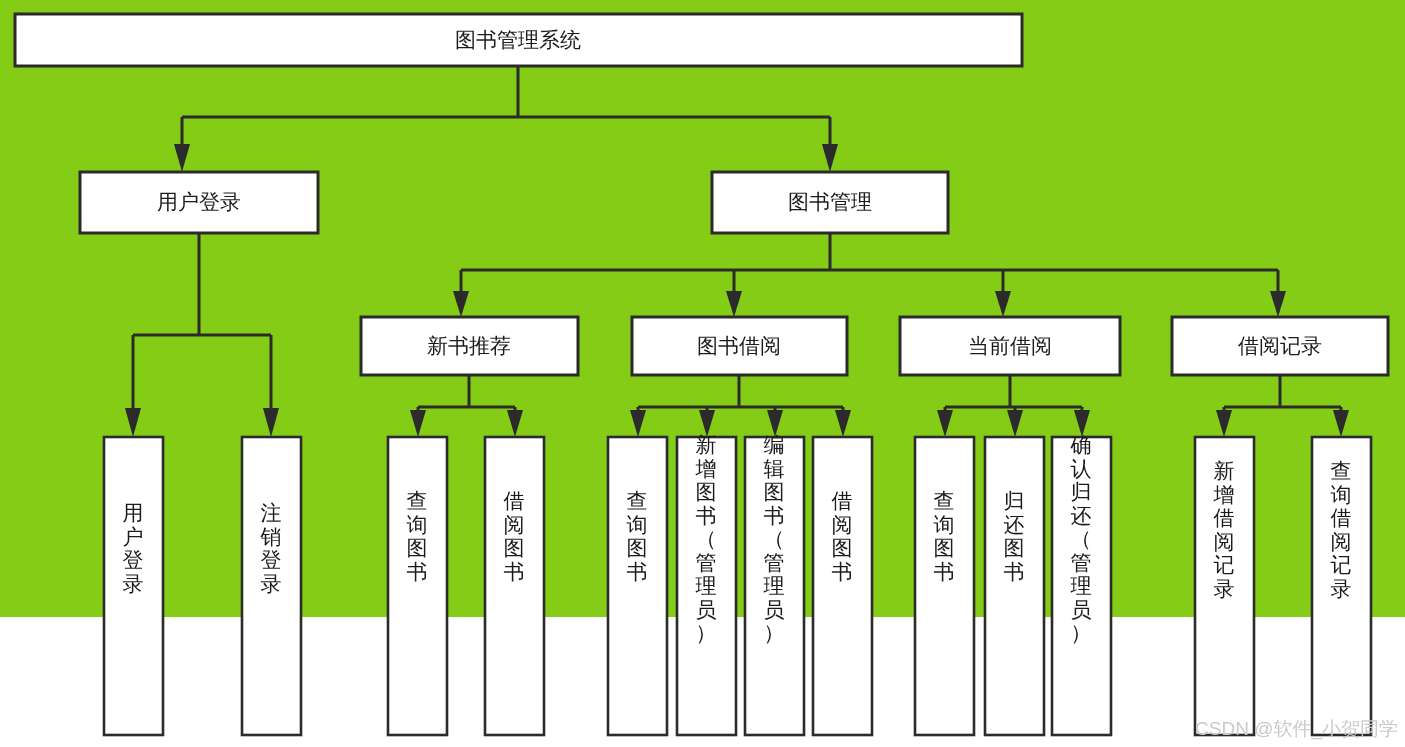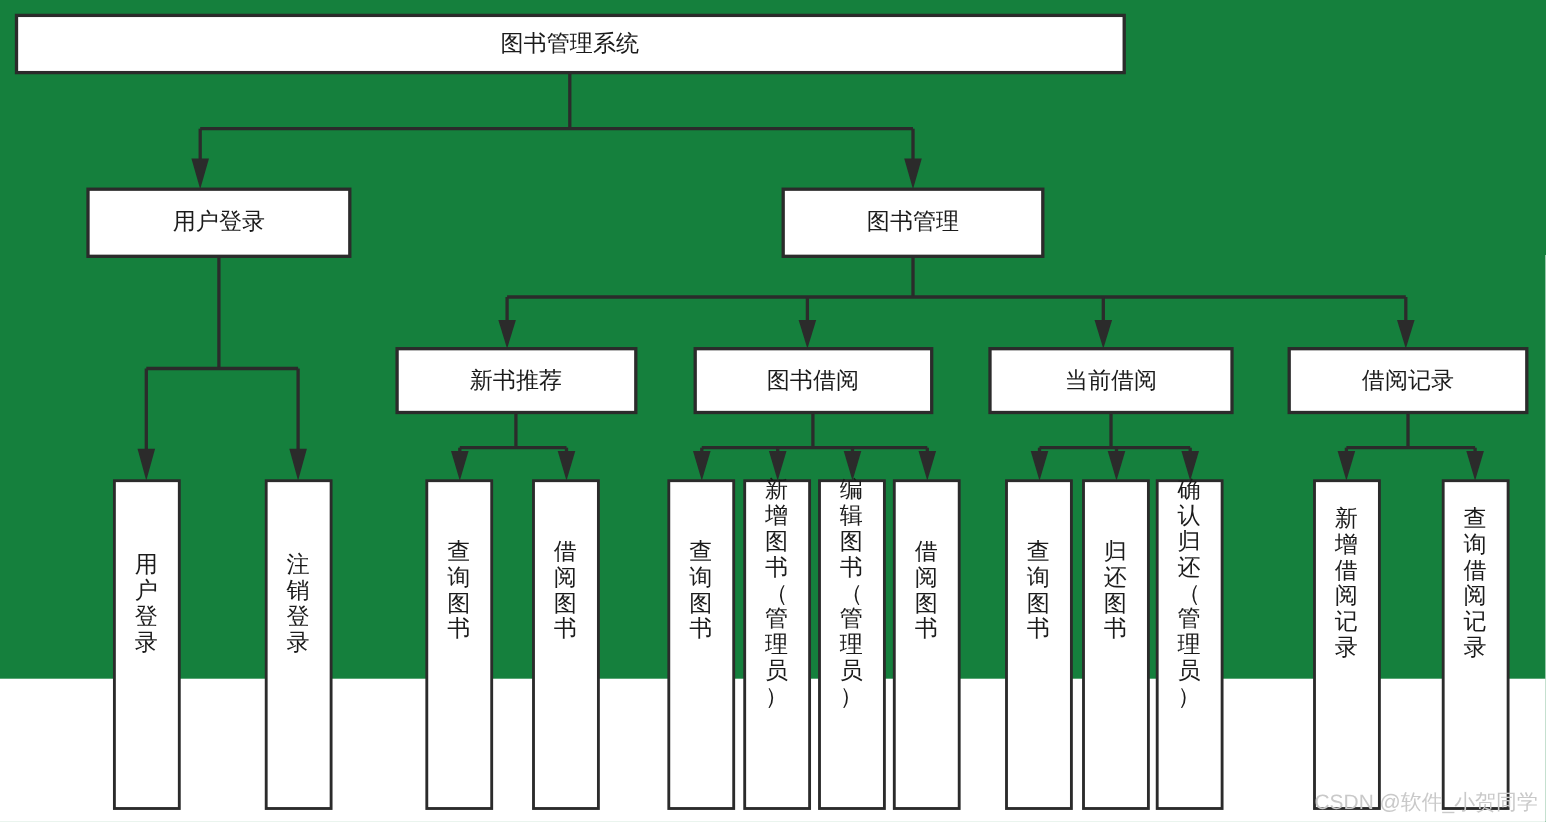--- a/index.html
+++ b/index.html
@@ -11,21 +11,21 @@
   body {
     width: 1405px;
     height: 747px;
     font-family: "Liberation Sans", "DejaVu Sans", sans-serif;
     overflow: hidden;
   }
   #diagram-root {
     position: relative;
     width: 1405px;
     height: 617px;
-    background: #15803d;
+    background: #84cc16;
   }
   svg.diagram {
     display: block;
     width: 1405px;
     height: 747px;
   }
   .node-box {
     fill: #ffffff;
     stroke: #2b2b2b;
     stroke-width: 3;

